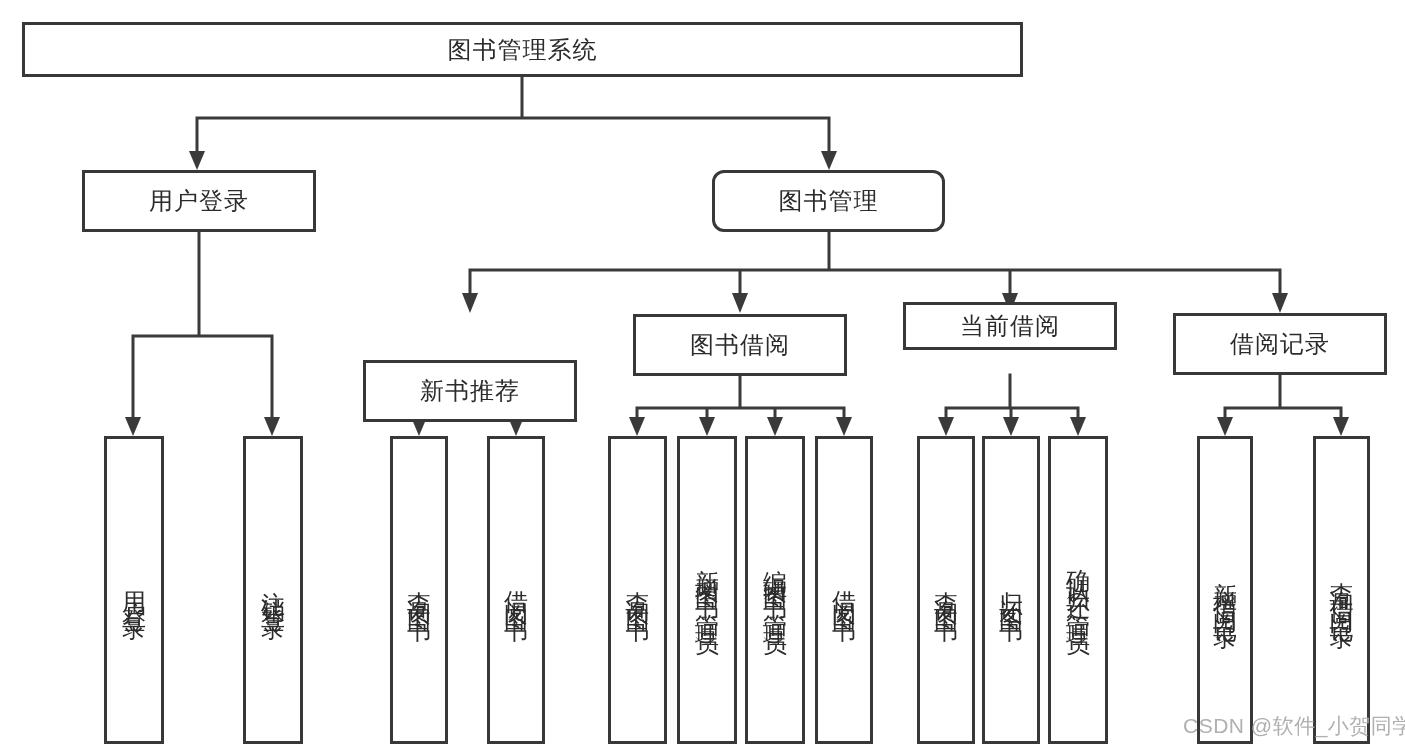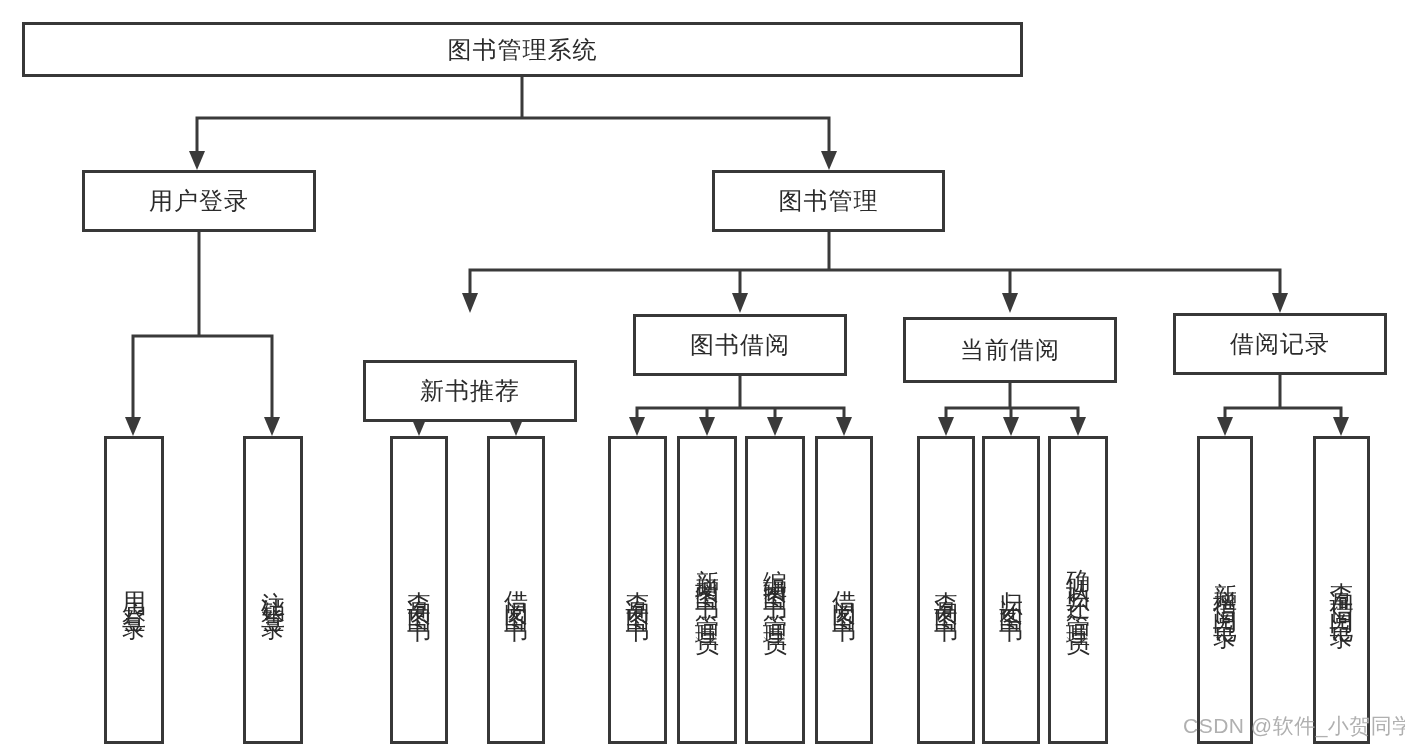--- a/index.html
+++ b/index.html
@@ -57,25 +57,25 @@
       <polygon points="1003,417 1019,417 1011,436"></polygon>
       <polygon points="1070,417 1086,417 1078,436"></polygon>
       <polygon points="1217,417 1233,417 1225,436"></polygon>
       <polygon points="1333,417 1349,417 1341,436"></polygon>
     </g>
   </svg>
 
   <div class="node h-node" style="left:22px; top:14px; width:1001px; height:55px;margin-top:8px;">图书管理系统</div>
 
   <div class="node h-node" style="left:82px; top:170px; width:234px; height:62px;">用户登录</div>
-  <div class="node h-node" style="left:712px; top:170px; width:233px; height:62px;">图书管理</div>
+  <div class="node h-node" style="left:712px; top:170px; width:233px; height:62px;border-radius:12px;">图书管理</div>
 
   <div class="node h-node" style="left:363px; top:313px; width:214px; height:62px;margin-top:47px;">新书推荐</div>
   <div class="node h-node" style="left:633px; top:314px; width:214px; height:62px;">图书借阅</div>
-  <div class="node h-node" style="left:903px; top:317px; width:214px; height:66px;font-family:Liberation Mono, monospace;">当前借阅</div>
+  <div class="node h-node" style="left:903px; top:302px; width:214px; height:48px;font-family:Liberation Mono, monospace;">当前借阅</div>
   <div class="node h-node" style="left:1173px; top:313px; width:214px; height:62px;">借阅记录</div>
 
   <div class="node v-node" style="left:104px; top:436px; width:60px; height:308px;">
     <span class="vtxt">用户登录</span>
   </div>
   <div class="node v-node" style="left:243px; top:436px; width:60px; height:308px;">
     <span class="vtxt">注销登录</span>
   </div>
 
   <div class="node v-node" style="left:390px; top:436px; width:58px; height:308px;">

